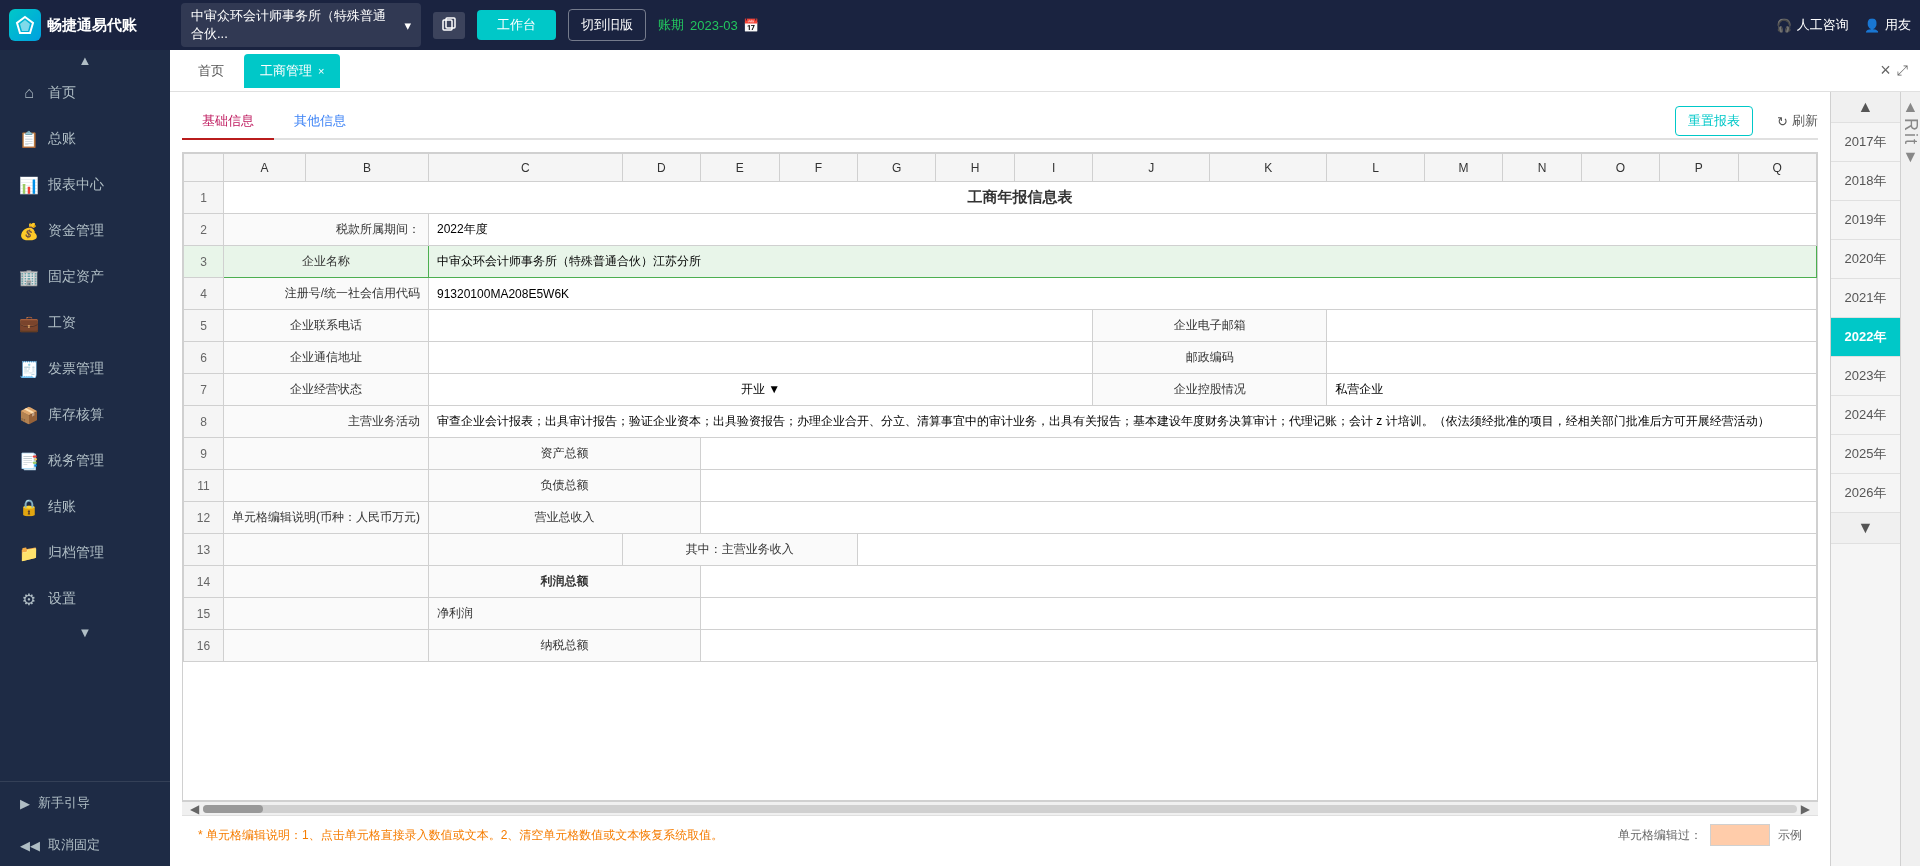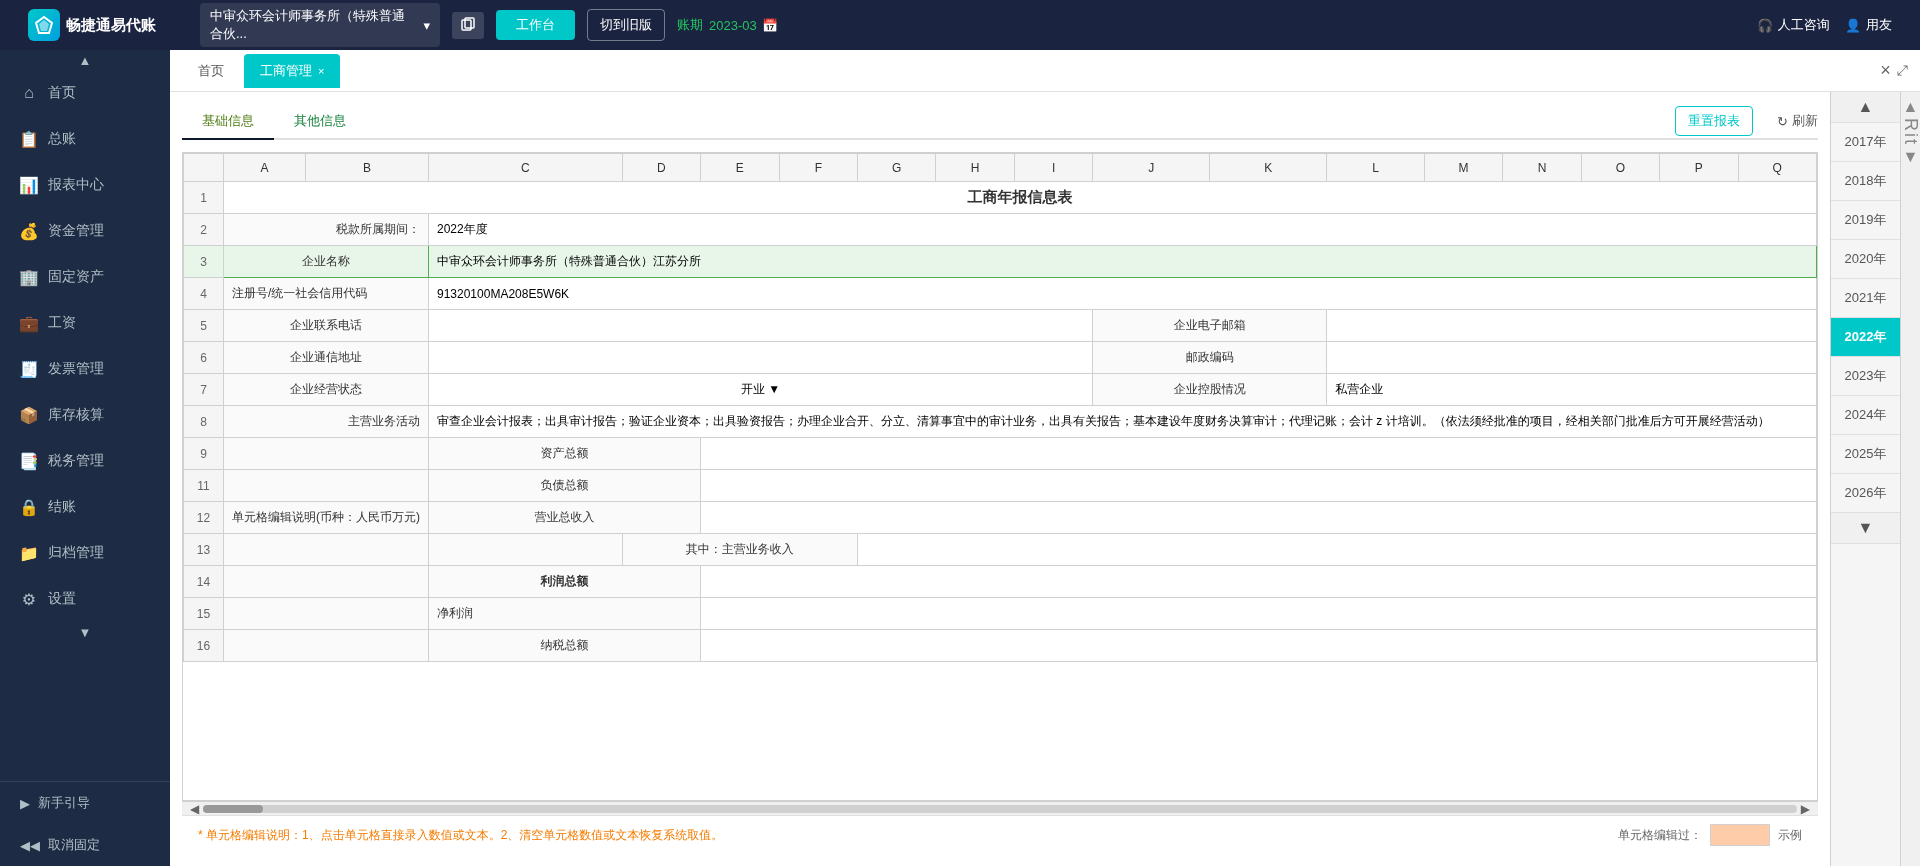--- a/index.html
+++ b/index.html
@@ -1,21 +1,21 @@
 <!DOCTYPE html>
 <html><head>
   <meta charset="utf-8">
   <style>
     * { box-sizing: border-box; margin: 0; padding: 0; }
     body { font-family: "Microsoft YaHei", "PingFang SC", sans-serif; font-size: 13px; background: #f0f2f5; overflow: hidden; width: 1920px; height: 866px; }
 
     
     .top-header {
       display: flex; align-items: center; height: 50px;
-      background: #1a2340; padding: 0 28px; gap: 12px;
+      background: #1a2340; padding: 0 9px; gap: 12px;
     }
     .logo-area { display: flex; align-items: center; gap: 6px; color: #fff; font-size: 15px; font-weight: bold; min-width: 160px; }
     .logo-icon { width: 32px; height: 32px; background: linear-gradient(135deg, #00c8c8, #00a0e0); border-radius: 6px; display: flex; align-items: center; justify-content: center; }
     .company-select { display: flex; align-items: center; gap: 6px; background: rgba(255,255,255,0.1); border-radius: 4px; padding: 4px 10px; color: #fff; cursor: pointer; max-width: 240px; }
     .company-select span { font-size: 13px; }
     .workbench-btn { background: #00c8c8; color: #fff; border: none; border-radius: 4px; padding: 6px 20px; font-size: 13px; cursor: pointer; }
     .old-version-btn { background: transparent; color: #fff; border: 1px solid rgba(255,255,255,0.4); border-radius: 4px; padding: 6px 12px; font-size: 13px; cursor: pointer; }
     .period-area { color: #22c55e; font-size: 13px; display: flex; align-items: center; gap: 6px; }
     .header-right { margin-left: auto; display: flex; align-items: center; gap: 16px; color: #fff; font-size: 13px; }
     .header-right .service { display: flex; align-items: center; gap: 4px; cursor: pointer; }
@@ -44,22 +44,22 @@
 
     
     .inner-content { flex: 1; display: flex; overflow: hidden; background: #fff; }
 
     
     .main-panel { flex: 1; display: flex; flex-direction: column; overflow: hidden; padding: 12px; }
 
     
     .sub-tabs { display: flex; gap: 0; border-bottom: 2px solid #e0e0e0; margin-bottom: 12px; align-items: center; justify-content: space-between; }
     .sub-tabs-left { display: flex; }
-    .sub-tab { padding: 8px 20px; cursor: pointer; color: #15803d; font-size: 13px; border-bottom: 2px solid transparent; margin-bottom: -2px; }
-    .sub-tab.active { color: #4d7c0f; border-bottom: 2px solid #0f172a; }
+    .sub-tab { padding: 8px 20px; cursor: pointer; color: #3b82f6; font-size: 13px; border-bottom: 2px solid transparent; margin-bottom: -2px; }
+    .sub-tab.active { color: #be185d; border-bottom: 2px solid #b91c1c; }
     .sub-tabs-right { display: flex; gap: 24px; align-items: center; }
     .reset-btn { background: #fff; color: #00c8c8; border: 1px solid #00c8c8; border-radius: 4px; padding: 5px 12px; font-size: 13px; cursor: pointer; }
     .refresh-btn { background: transparent; border: none; color: #555; font-size: 13px; cursor: pointer; display: flex; align-items: center; gap: 4px; }
 
     
     .table-container { flex: 1; overflow: auto; border: 1px solid #d0d0d0; position: relative; }
 
     
     .spreadsheet { border-collapse: collapse; width: 100%; font-size: 12px; }
     .spreadsheet th, .spreadsheet td { border: 1px solid #d0d0d0; padding: 4px 8px; white-space: nowrap; min-width: 40px; }
@@ -299,21 +299,21 @@
               </tr>
 
               <tr style="background:#e8f5e9;">
                 <td class="row-num" style="background:#e8f5e9;">3</td>
                 <td colspan="2" class="label-cell" style="text-align:center;background:#e8f5e9;border:1px solid #4caf50;">企业名称</td>
                 <td colspan="15" style="border:1px solid #4caf50;">中审众环会计师事务所（特殊普通合伙）江苏分所</td>
               </tr>
 
               <tr>
                 <td class="row-num">4</td>
-                <td colspan="2" class="label-cell" style="text-align:left;">注册号/统一社会信用代码</td>
+                <td colspan="2" class="label-cell" style="text-align:right;">注册号/统一社会信用代码</td>
                 <td colspan="15">91320100MA208E5W6K</td>
               </tr>
 
               <tr>
                 <td class="row-num">5</td>
                 <td colspan="2" class="label-cell" style="text-align:center;">企业联系电话</td>
                 <td colspan="7"></td>
                 <td colspan="2" class="label-cell" style="text-align:center;">企业电子邮箱</td>
                 <td colspan="6"></td>
               </tr>

